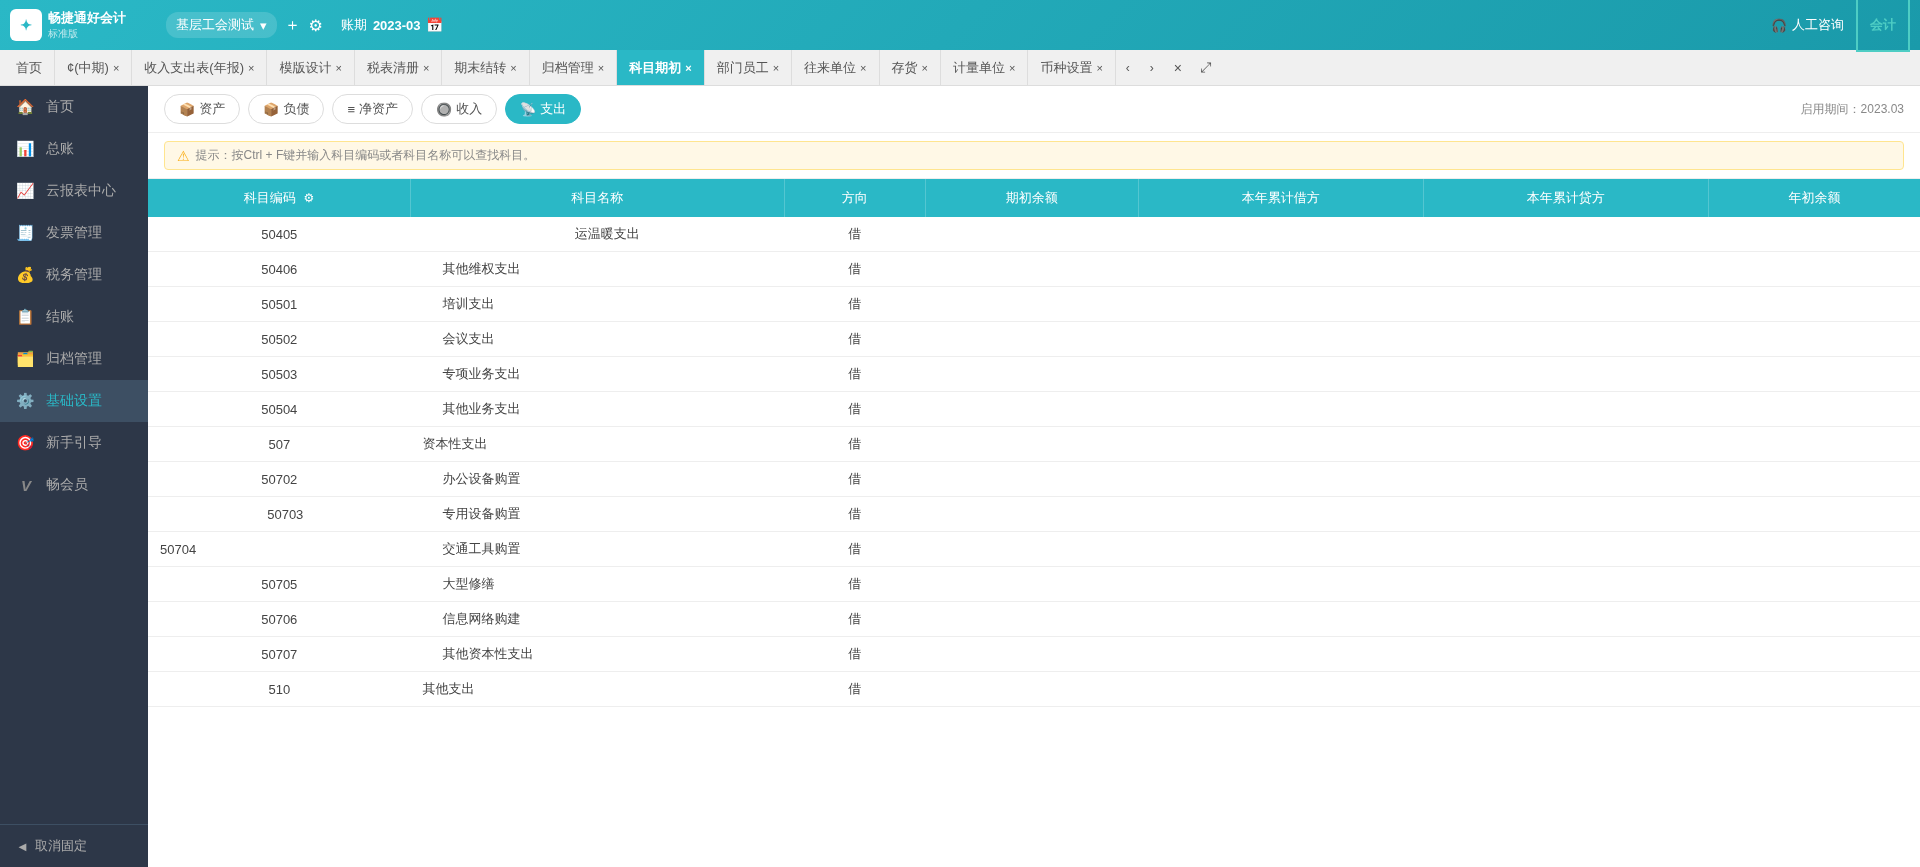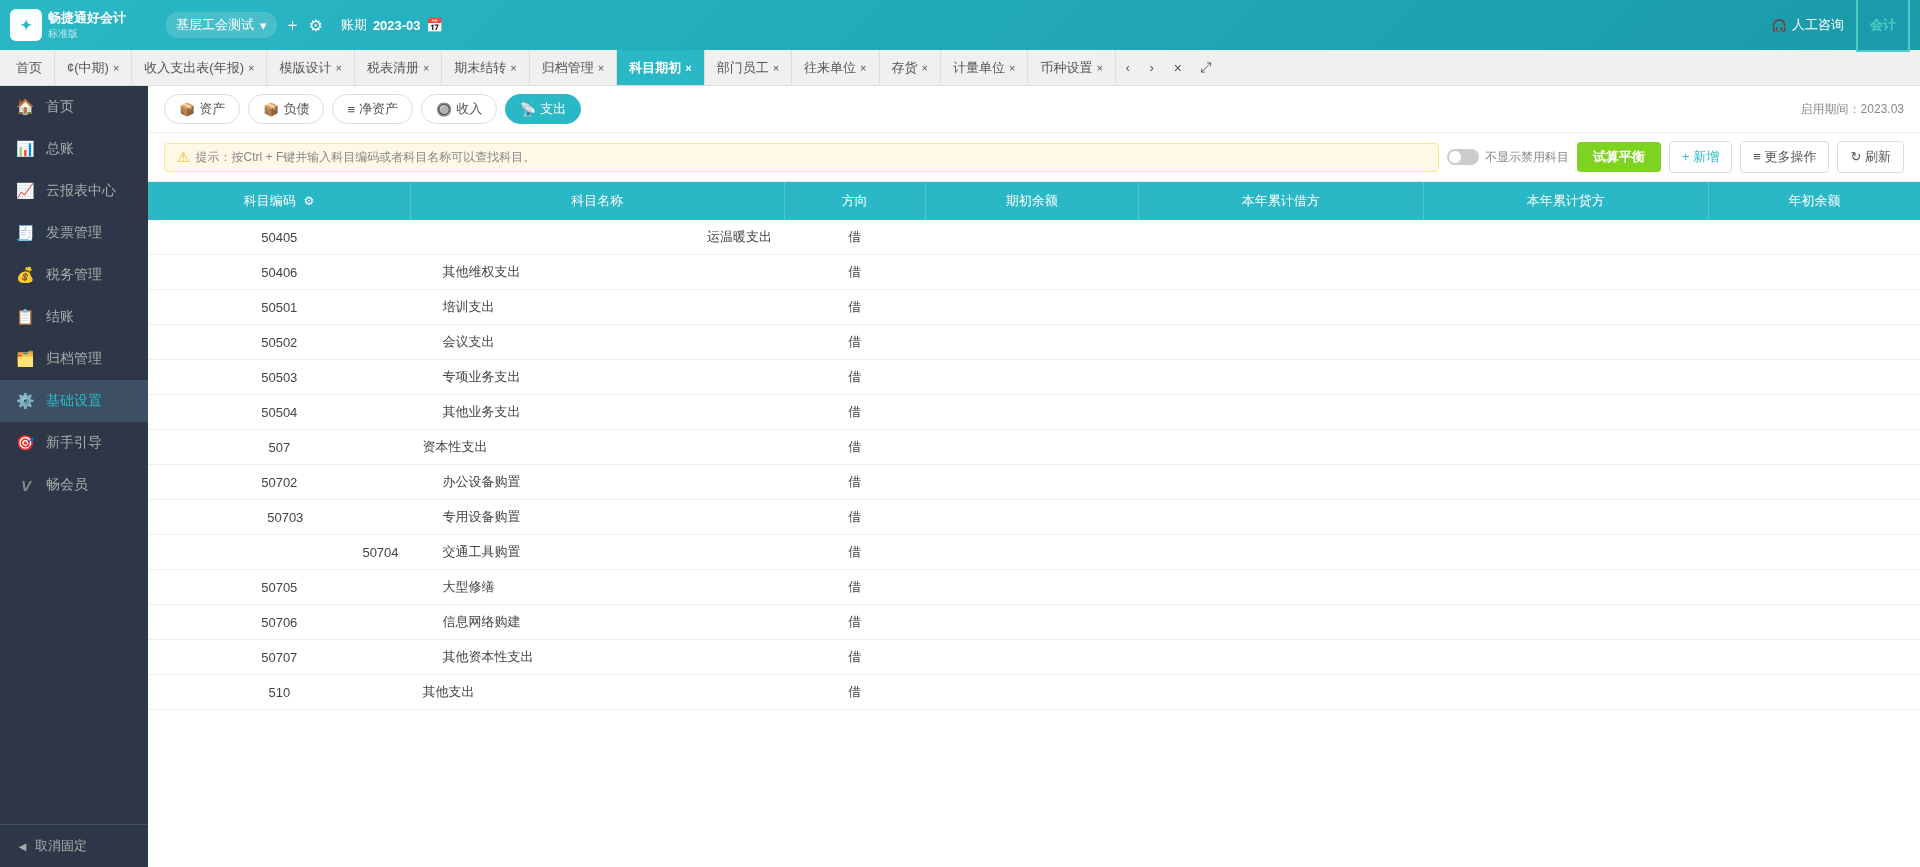--- a/index.html
+++ b/index.html
@@ -312,36 +312,20 @@
       </div>
       <div class="sub-tab-right">
         <span class="period-badge">启用期间：2023.03</span>
       </div>
     </div>
 
     <div class="toolbar">
       <div class="hint-box">
         <span class="hint-icon">⚠</span>
         <span>提示：按Ctrl + F键并输入科目编码或者科目名称可以查找科目。</span>
-      </div>
-      <div class="toolbar-right">
-        <div class="toggle-switch">
-          <div class="toggle"></div>
-          <span>不显示禁用科目</span>
-        </div>
-        <button class="balance-btn">试算平衡</button>
-        <button class="add-btn">+ 新增</button>
-        <button class="more-btn">
-          <span>≡</span>
-          <span>更多操作</span>
-        </button>
-        <button class="refresh-btn">
-          <span>↻</span>
-          <span>刷新</span>
-        </button>
       </div>
     </div>
 
     <div class="table-wrap">
       <table>
         <thead>
           <tr>
             <th>
               科目编码 <span class="gear-icon">⚙</span>
             </th>
@@ -349,21 +333,21 @@
             <th>方向</th>
             <th>期初余额</th>
             <th>本年累计借方</th>
             <th>本年累计贷方</th>
             <th>年初余额</th>
           </tr>
         </thead>
         <tbody id="table-body">
         <tr>
     <td style="text-align:center;">50405</td>
-    <td style="text-align:right;padding-left:32px;">运温暖支出</td>
+    <td style="text-align:center;padding-left:32px;">运温暖支出</td>
     <td>借</td>
     <td></td>
     <td></td>
     <td></td>
     <td></td>
   </tr>
             <tr>
     <td style="text-align:center;">50406</td>
     <td style="text-align:left;padding-left:32px;">其他维权支出</td>
     <td>借</td>
@@ -429,21 +413,21 @@
             <tr>
     <td style="text-align:center;padding-left:24px;">50703</td>
     <td style="text-align:left;padding-left:32px;">专用设备购置</td>
     <td>借</td>
     <td></td>
     <td></td>
     <td></td>
     <td></td>
   </tr>
             <tr>
-    <td style="text-align:right;margin-top:36px;">50704</td>
+    <td style="text-align:left;margin-top:36px;">50704</td>
     <td style="text-align:left;padding-left:32px;">交通工具购置</td>
     <td>借</td>
     <td></td>
     <td></td>
     <td></td>
     <td></td>
   </tr>
             <tr>
     <td style="text-align:center;">50705</td>
     <td style="text-align:left;padding-left:32px;">大型修缮</td>

